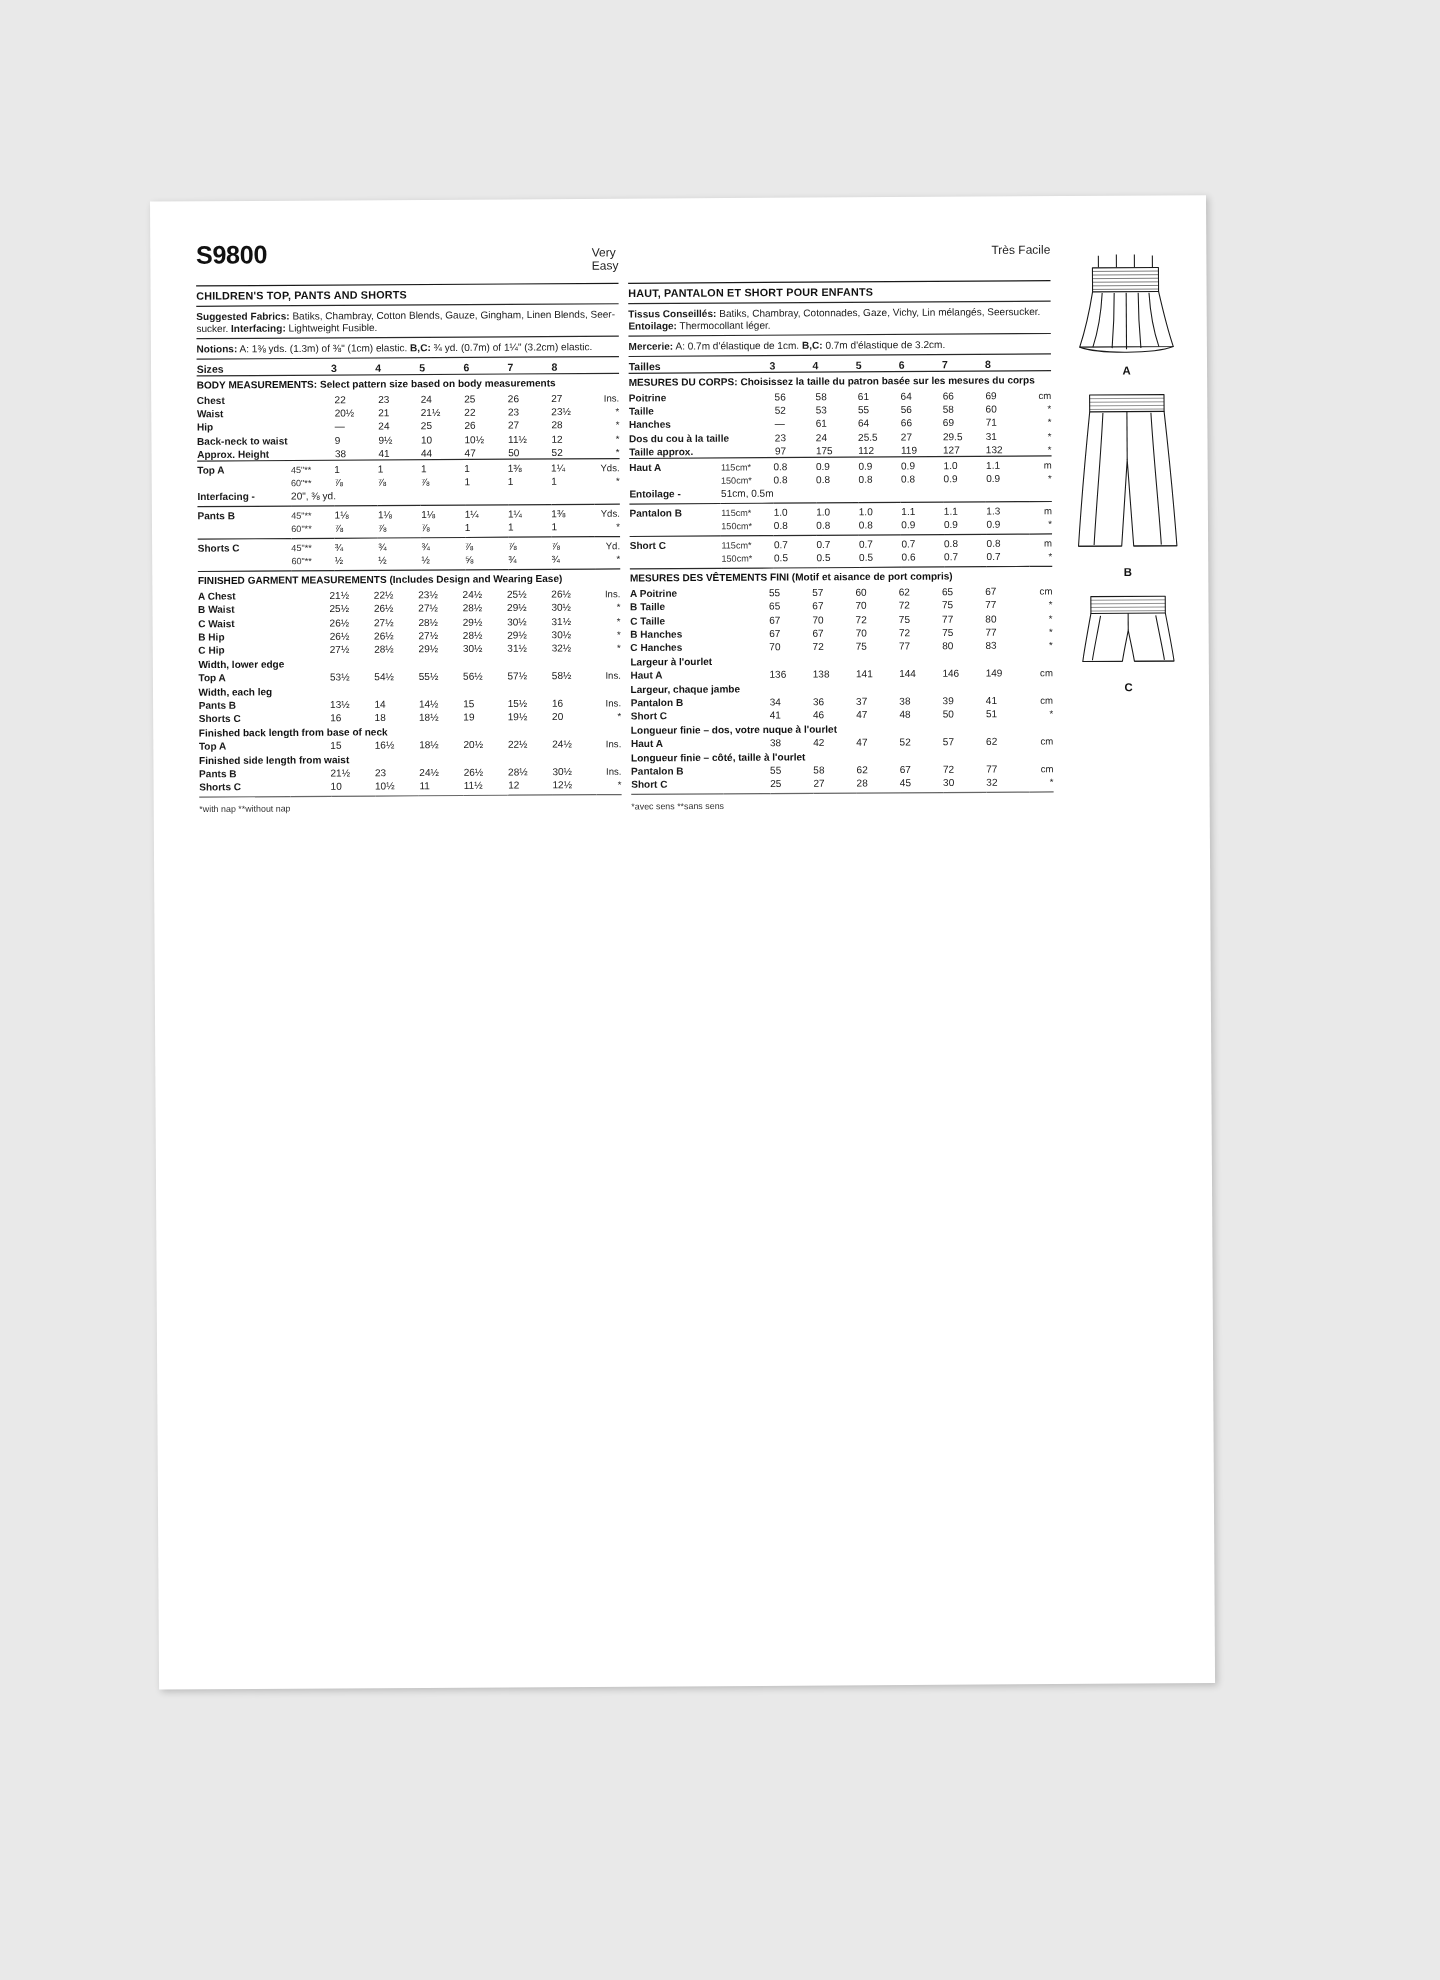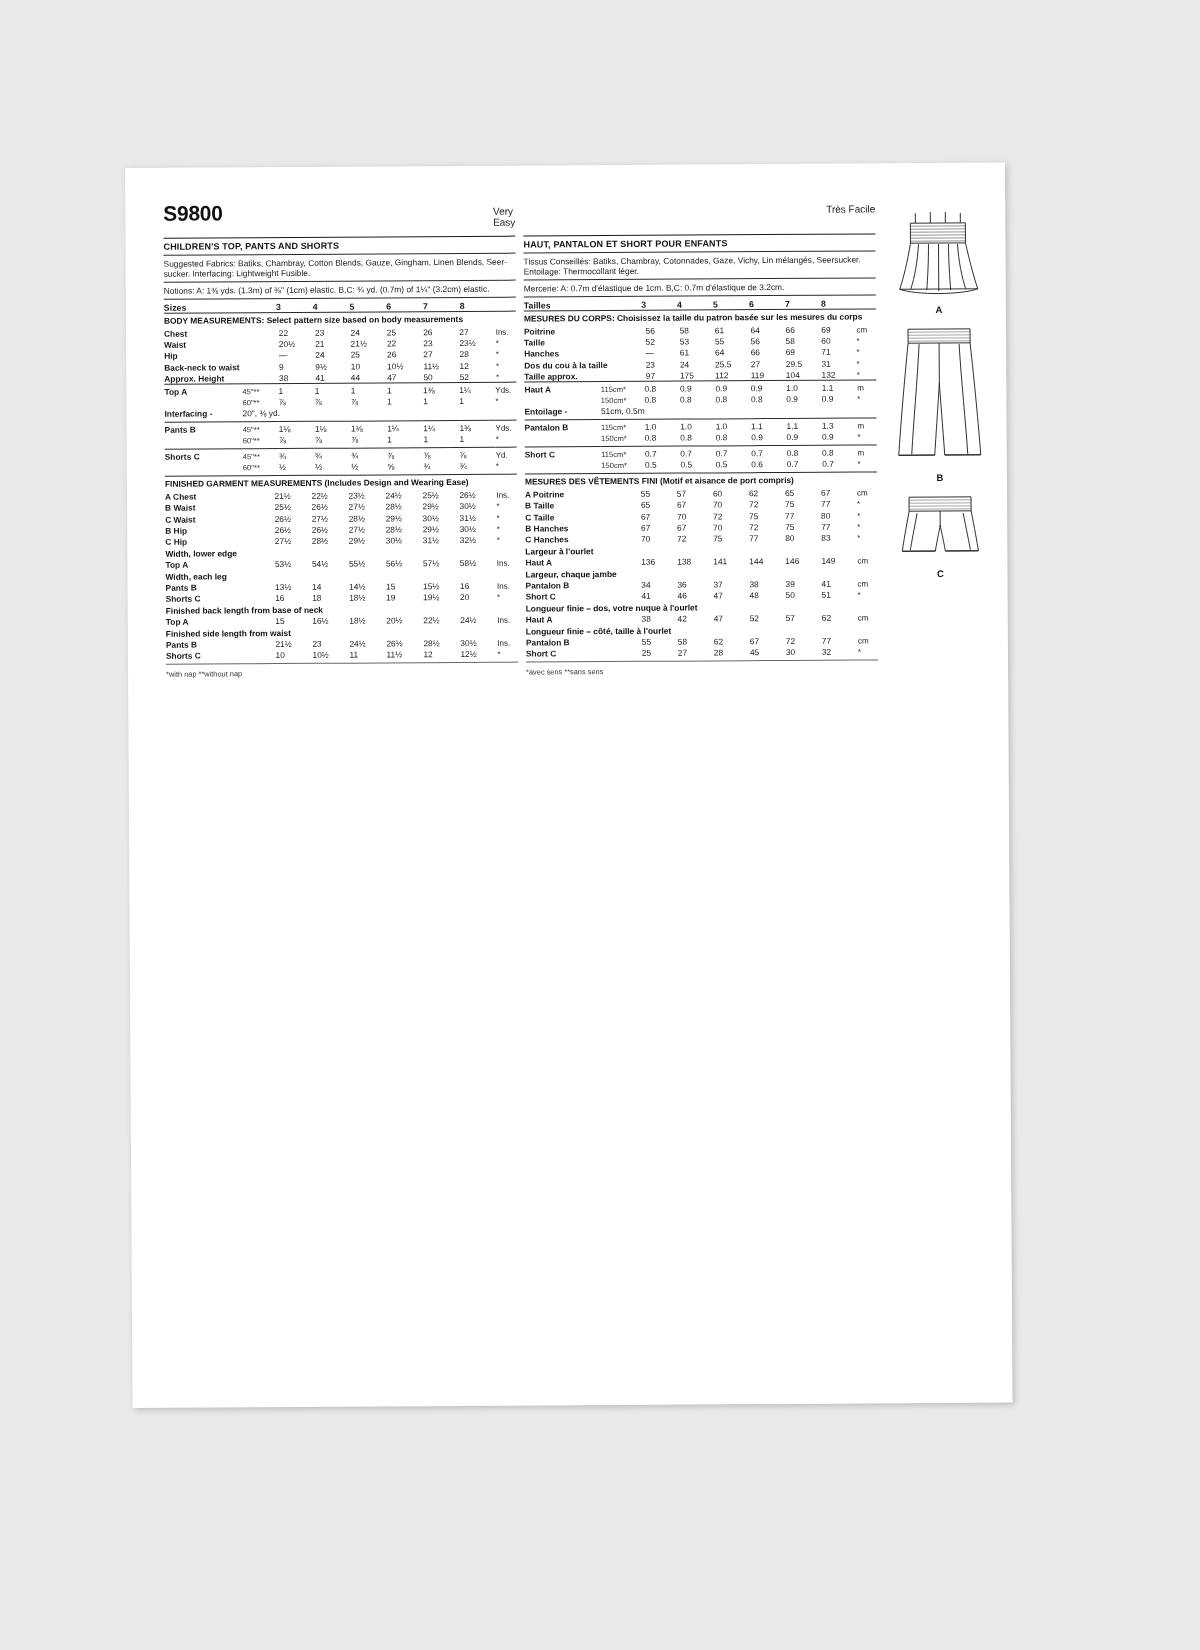--- a/index.html
+++ b/index.html
@@ -41,34 +41,34 @@
   .rule{border-bottom:1px solid #2a2a2a;}
 
   .title{
     font-size:9px;font-weight:bold;letter-spacing:.15px;
     padding:3px 0 3px 0;color:#111;text-transform:uppercase;
   }
   .para{
     font-size:8.4px;line-height:10.6px;color:#1a1a1a;
     padding:2.5px 0 2.5px 0;
   }
-  .para b{font-weight:normal;}
+  .para b{font-weight:bold;}
 
   
   table{border-collapse:collapse;width:100%;}
   td{
     font-size:8.4px;color:#1a1a1a;
     padding:0;height:11.4px;vertical-align:bottom;
     white-space:nowrap;
   }
   td.lbl{font-weight:bold;width:84px;}
   td.sub{width:40px;font-size:7.6px;color:#333;}
   td.subR{width:48px;font-size:7.6px;color:#333;margin-left:40px;}
   td.v{width:41px;text-align:left;}
-  td.u{width:22px;text-align:left;font-size:8px;}
+  td.u{width:22px;text-align:right;font-size:8px;}
   td.plain{font-weight:normal;}
   .secthead{
     font-size:8.4px;font-weight:bold;color:#111;
     padding:2px 0 1.5px 0;
   }
   .grp{font-size:8.4px;font-weight:bold;color:#111;height:11.4px;}
   .sizehdr td{font-weight:bold;font-size:8.8px;height:13px;}
   .foot{font-size:7.4px;color:#333;padding-top:5px;}
 
   
@@ -499,21 +499,21 @@
               <td class="v">31</td>
               <td class="u">*</td>
             </tr>
             <tr>
               <td class="lbl">Taille approx.</td>
               <td class="subR"></td>
               <td class="v">97</td>
               <td class="v">175</td>
               <td class="v">112</td>
               <td class="v">119</td>
-              <td class="v">104</td>
+              <td class="v">127</td>
               <td class="v">132</td>
               <td class="u">*</td>
             </tr>
           </tbody>
         </table>
     <div class="rule"></div>
 
     <table>
           <tbody id="fr-yard">
             <tr>

